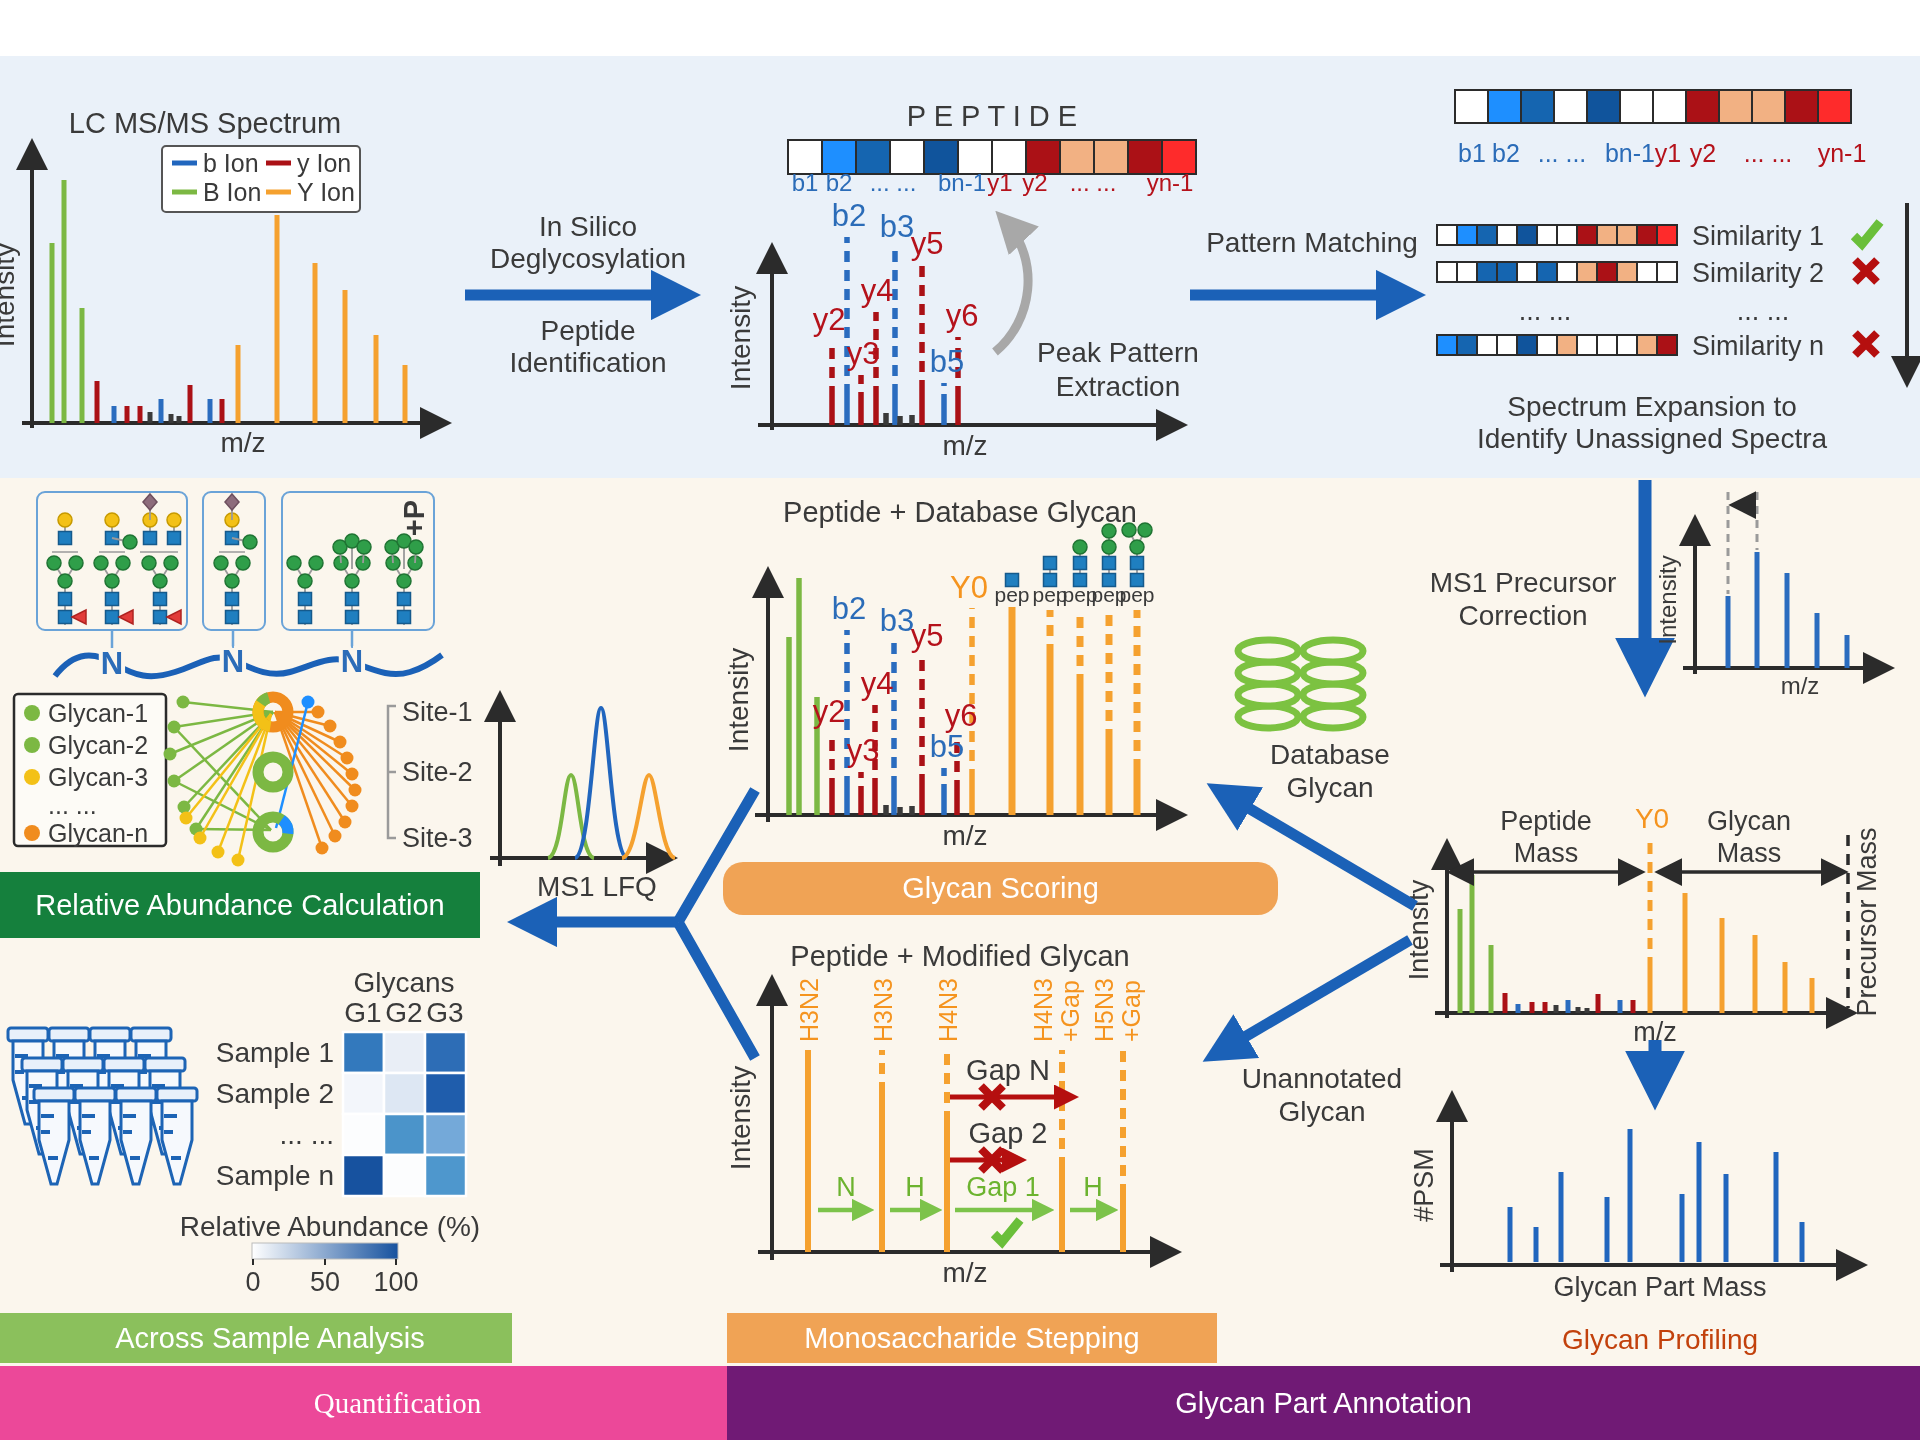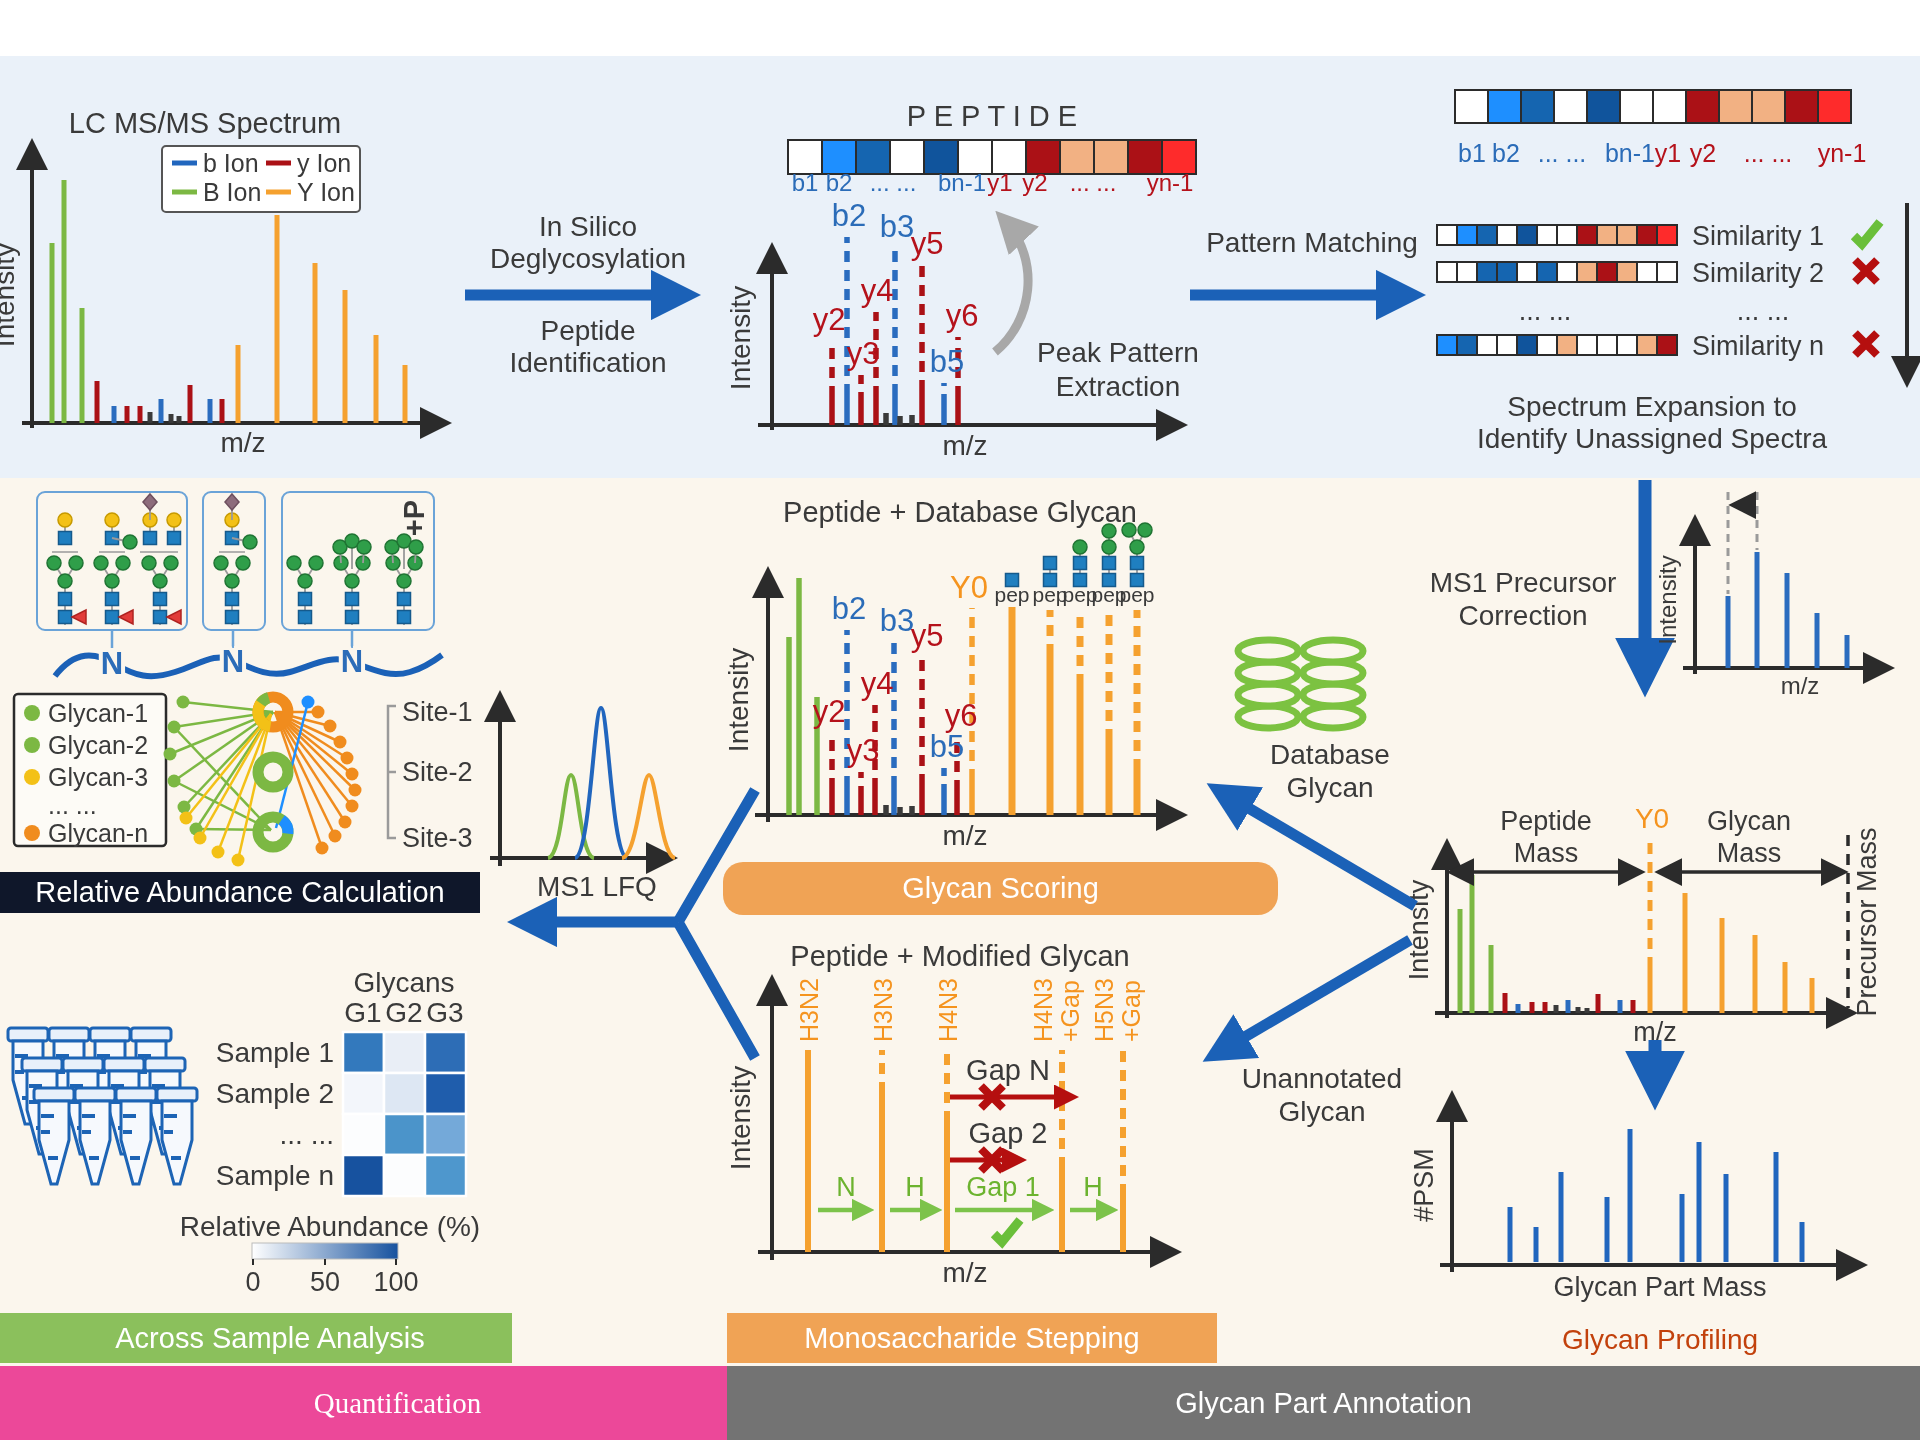--- a/index.html
+++ b/index.html
@@ -9,26 +9,26 @@
   #sec-blue{top:56px;height:422px;background:#eaf1f9;}
   #sec-cream{top:478px;height:962px;background:#fbf6ed;}
   svg#gfx{position:absolute;left:0;top:0;}
   svg text{font-family:"Liberation Sans",sans-serif;fill:#3a3a3a;}
   .s21{font-size:21px}.s24{font-size:24px}.s25{font-size:25px}.s27{font-size:27px}
   .s28{font-size:28px}.s29{font-size:29px}.s31{font-size:31px}
   .cb{fill:#2b6cb8}.cr{fill:#b5121b}.co{fill:#f5941f}.cg{fill:#6cb32f}
   .banner{position:absolute;display:flex;align-items:center;justify-content:center;
           color:#fff;font-size:29px;white-space:nowrap;}
   #b-top{left:0;top:4px;width:1920px;height:52px;background:#3779c2;font-size:30px;}
-  #b-rel{left:0;top:872px;width:480px;height:41px;background:#0f172a;}
+  #b-rel{left:0;top:872px;width:480px;height:66px;background:#15803d;}
   #b-scoring{left:723px;top:862px;width:555px;height:53px;background:#f0a355;border-radius:20px;}
   #b-across{left:0;top:1313px;width:484px;height:50px;background:#8bc05c;padding-left:28px;}
   #b-mono{left:727px;top:1313px;width:490px;height:50px;background:#f0a355;}
   #b-quant{left:0;top:1366px;width:795px;height:74px;background:#ec4899;font-family:Liberation Serif, serif;}
-  #b-part{left:727px;top:1366px;width:1193px;height:74px;background:#737373;}
+  #b-part{left:727px;top:1366px;width:1193px;height:74px;background:#701a75;}
   #t-prof{left:1535px;top:1322px;width:250px;height:36px;background:transparent;color:#c2410c;font-size:28px;}
 </style>
 </head>
 <body>
 
 <div id="stage">
   <div id="sec-blue" class="sec"></div>
   <div id="sec-cream" class="sec"></div>
 
   <svg id="gfx" width="1920" height="1440" viewBox="0 0 1920 1440">

